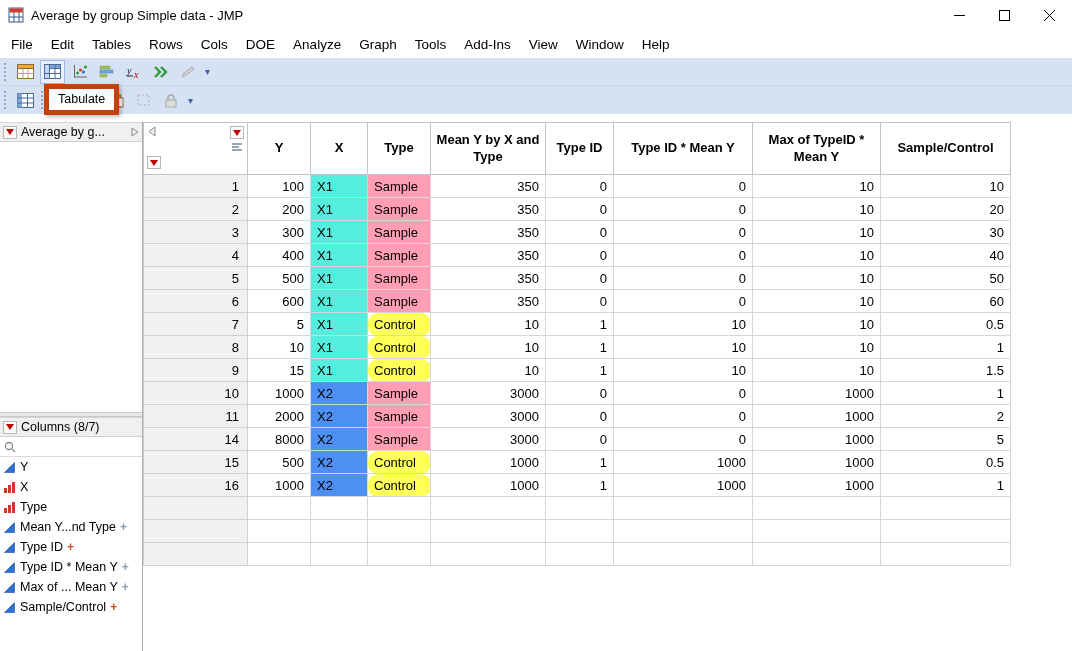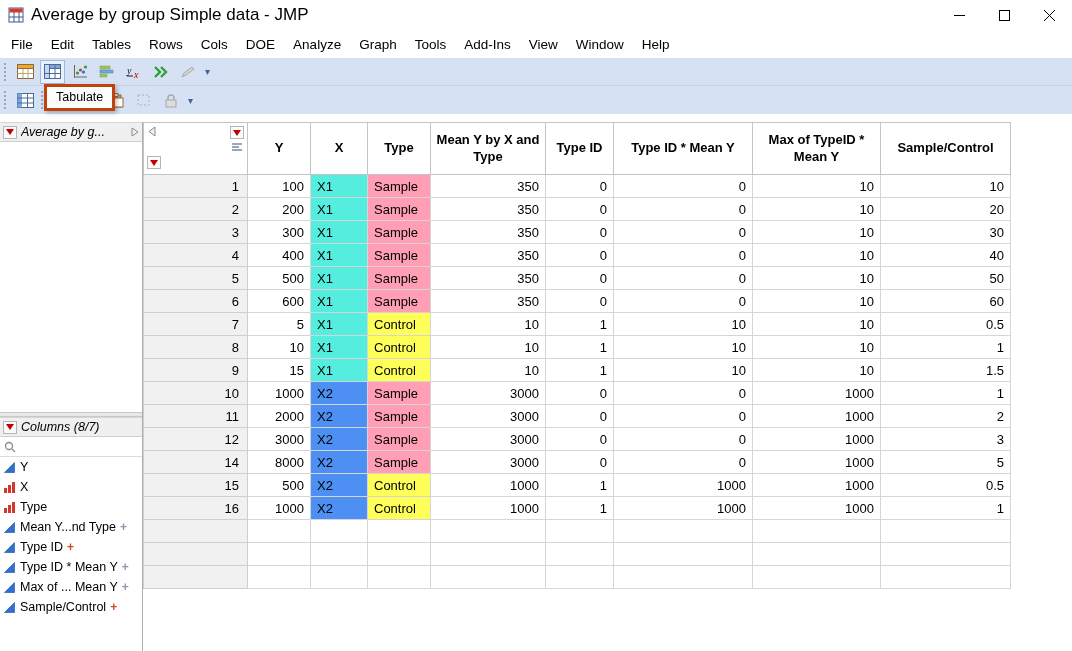--- a/index.html
+++ b/index.html
@@ -4,53 +4,53 @@
 <style>
   * { box-sizing: border-box; margin: 0; padding: 0; }
   html,body { width:1072px; height:651px; overflow:hidden;
     font-family:"Liberation Sans", sans-serif; background:#fff; color:#000; }
   .window { width:1072px; height:651px; display:flex; flex-direction:column; background:#fff; }
 
   
   .titlebar { height:30px; display:flex; align-items:center; padding-left:8px; background:#fff;
     flex:0 0 auto; }
   .app-icon { display:inline-flex; margin-right:7px; }
-  .title-text { font-size:17px; }
+  .title-text { font-size:13px; }
   .win-controls { margin-left:auto; display:flex; height:30px; }
   .winbtn { width:45px; height:30px; display:flex; align-items:center; justify-content:center;
     background:transparent; border:none; cursor:pointer; }
 
   
   .menubar { height:28px; display:flex; align-items:center; background:#fff; padding-left:2px;
     flex:0 0 auto; }
   .menu-item { padding:5px 9px; font-size:13.5px; cursor:default; }
 
   
   .toolbar { height:28px; background:var(--toolbar_bg,#d6e2f3); display:flex; align-items:center;
     padding-left:2px; flex:0 0 auto; position:relative; }
   .toolbar.first { border-bottom:1px solid #c3d3ea; }
   .grip { width:4px; height:18px; border-left:2px dotted #93a9cc; margin:0 4px 0 2px; }
   .tbtn { width:25px; height:24px; display:inline-flex; align-items:center; justify-content:center;
     border:1px solid transparent; margin:0 1px; }
   .tbtn.hover { background:#e9f1fc; border-color:#9bb9e2; }
   .overflow { font-size:10px; color:#44639a; margin:0 4px; align-self:center; }
 
   .tooltip { position:absolute; left:44px; top:84px; z-index:50; background:#fdfdfd;
-    border:3px solid #c2410c; padding:3px 9px 4px 9px; font-size:12.5px;
+    border:5px solid #c2410c; padding:3px 9px 4px 9px; font-size:12.5px;
     box-shadow:2px 2px 4px rgba(0,0,0,0.25); }
 
   
   .content { flex:1 1 auto; display:flex; padding-top:8px; background:#fff; overflow:hidden; }
 
   
   .sidebar { width:143px; flex:0 0 143px; border-right:1px solid #aeaeae; display:flex;
     flex-direction:column; background:#fff; }
   .panel-head { height:20px; display:flex; align-items:center; gap:4px; padding:0 3px;
     background:#f0f0f0; border-top:1px solid #d5d5d5; border-bottom:1px solid #cfcfcf;
-    font-size:12.5px;font-style:italic; }
+    font-size:12.5px; }
   .panel-head .label { flex:1; overflow:hidden; white-space:nowrap; text-overflow:ellipsis; }
   .panel1-body { height:270px; background:#fff; }
   .splitter { height:5px; background:#e8e8e8; border-top:1px solid #c9c9c9; border-bottom:1px solid #c9c9c9; }
   .search-row { height:20px; display:flex; align-items:center; padding:0 4px;
     border-bottom:1px solid #dcdcdc; background:#fff; }
   .columns-list { flex:1; overflow:hidden; }
   .col-item { height:20px; display:flex; align-items:center; gap:4px; padding:0 3px;
     font-size:12.5px; white-space:nowrap; }
   .col-item .label { overflow:hidden; text-overflow:ellipsis; }
   .sfx { font-weight:bold; font-size:12px; line-height:1; }
@@ -69,21 +69,21 @@
   .grid th, .grid td { border:1px solid #d6d6d6; font-size:13px; padding:0 6px;
     overflow:hidden; white-space:nowrap; }
   .grid thead th { height:52px; font-weight:bold; text-align:center; vertical-align:middle;
     background:#fff; border-color:#c4c4c4; white-space:normal; line-height:1.25; padding:0 2px; }
   .grid td { height:23px; background:#fff; text-align:right; }
   .grid td.left { text-align:left; }
   .grid td.rowhdr { background:#f1f1f1; border-color:#cfcfcf; text-align:right; padding-right:8px; }
   .val-x1 { background:var(--x1,#55edde) !important; }
   .val-x2 { background:var(--x2,#4d8ff2) !important;margin-left:48px; }
   .val-sample { background:var(--sample,#ff9eb4) !important; }
-  .val-control { background:var(--control,#ffff5a) !important; }
+  .val-control { background:var(--control,#ffff5a) !important;border-radius:10px; }
 
   th.corner { position:relative; background:
     linear-gradient(to bottom right, #fff calc(50% - 0.7px), #9a9a9a calc(50% - 0.7px),
       #9a9a9a calc(50% + 0.7px), #fff calc(50% + 0.7px)); }
   .corner-tl { position:absolute; left:3px; top:3px; display:inline-flex; }
   .corner-tr { position:absolute; right:3px; top:3px; }
   .corner-menu { position:absolute; right:4px; top:19px; display:inline-flex; }
   .corner-bl { position:absolute; left:3px; bottom:5px; }
 </style>
 </head>
@@ -505,31 +505,20 @@
               <td>2000</td>
               <td class="left val-x2">X2</td>
               <td class="left val-sample">Sample</td>
               <td>3000</td>
               <td>0</td>
               <td>0</td>
               <td>1000</td>
               <td>2</td>
             </tr>
             <tr>
-              <td class="rowhdr">12</td>
-              <td>3000</td>
-              <td class="left val-x2">X2</td>
-              <td class="left val-sample">Sample</td>
-              <td>3000</td>
-              <td>0</td>
-              <td>0</td>
-              <td>1000</td>
-              <td>3</td>
-            </tr>
-            <tr>
               <td class="rowhdr">14</td>
               <td>8000</td>
               <td class="left val-x2">X2</td>
               <td class="left val-sample">Sample</td>
               <td>3000</td>
               <td>0</td>
               <td>0</td>
               <td>1000</td>
               <td>5</td>
             </tr>

